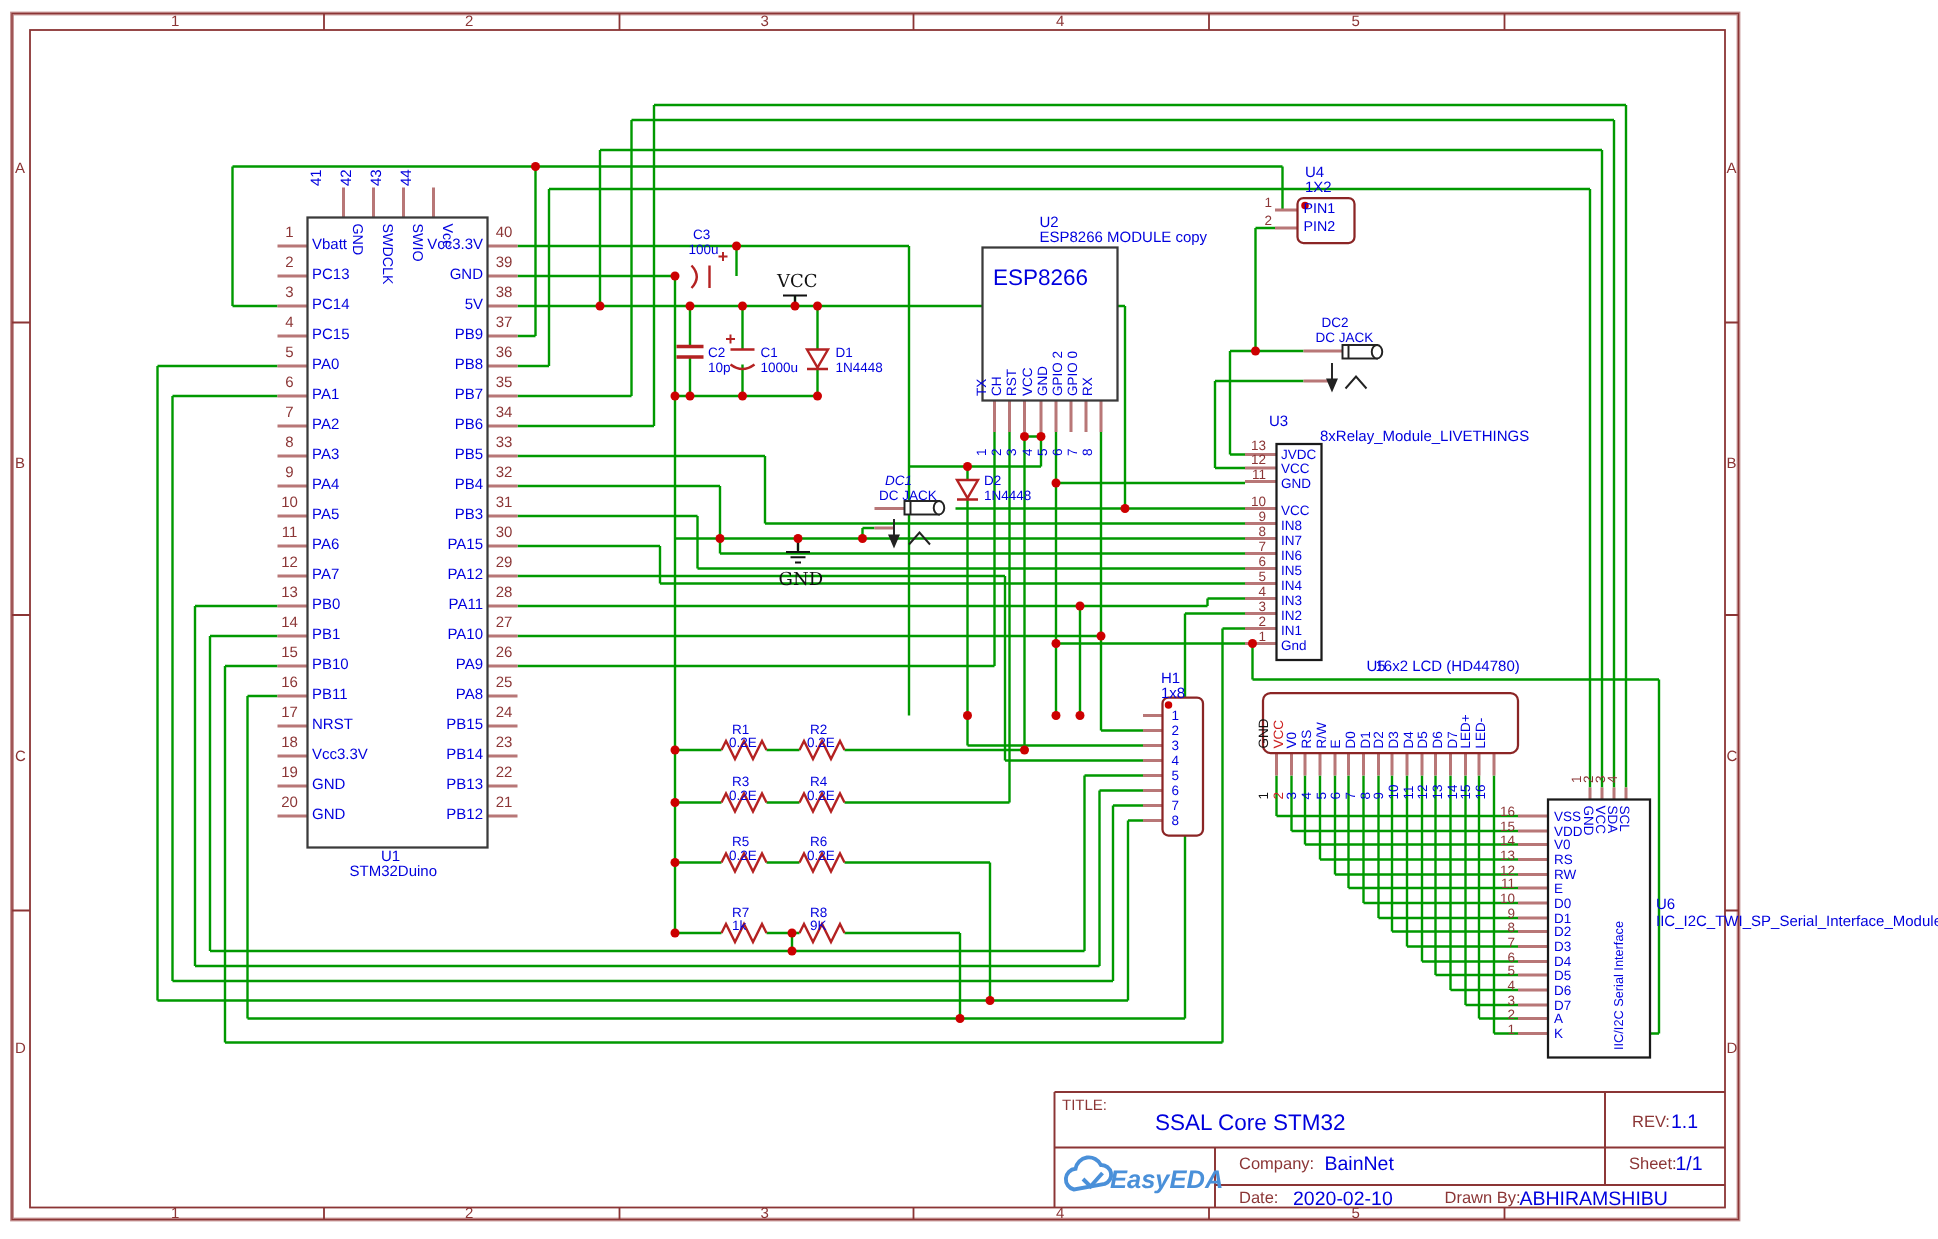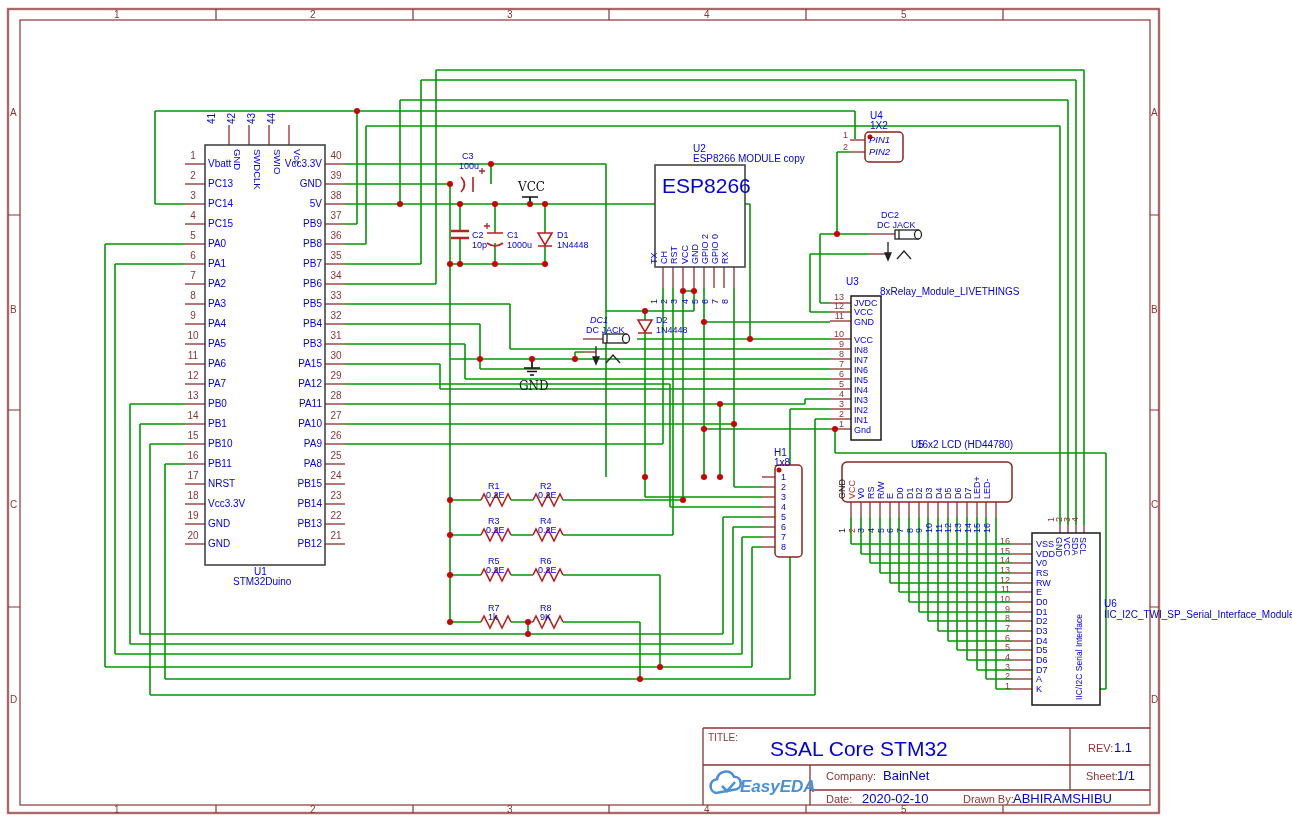--- a/index.html
+++ b/index.html
@@ -7,21 +7,21 @@
          font-family:"Liberation Sans",sans-serif;}
   svg.layer{position:absolute;left:0;top:0;}
   .t{position:absolute;white-space:nowrap;}
   .blue{color:#0000dd;}
   .maroon{color:#8b3535;}
   .black{color:#111;}
   .f9{font-size:9px;line-height:10px;}
   .f10{font-size:10px;line-height:11px;}
   .f11{font-size:11px;line-height:12px;margin-left:10px;}
   .f13{font-size:13px;line-height:14px;}
-  .f15{font-size:21px;line-height:16px;}
+  .f15{font-size:15px;line-height:16px;}
   .serif{font-family:"DejaVu Serif",serif;}
   
   .col{position:absolute;}
   .col.rows20 > div{height:20px;font-size:10px;line-height:12px;}
   .col.rows10 > div{height:10px;font-size:9px;line-height:10px;}
   .col.rows967 > div{height:9.67px;font-size:9px;line-height:9.5px;}
   .col.rows93 > div{height:9.3px;font-size:9px;line-height:9.5px;}
   .ctr{text-align:center;} .rgt{text-align:right;}
   
   .vrow{position:absolute;display:flex;}
@@ -479,21 +479,21 @@
       <div>IN1</div>
       <div>Gnd</div>
     </div>
 
 <div class="t blue f10" style="left:870px;top:110px;">U4</div>
 <div class="t blue f10" style="left:870px;top:120px;">1X2</div>
 <div class="col rows10 rgt maroon" style="left:838px;top:130px;width:10px;">
       <div style="height:12px;">1</div>
       <div style="height:12px;">2</div>
     </div>
-<div class="col blue" style="left:869px;top:135px;font-style:italic;">
+<div class="col blue" style="left:869px;top:135px;">
       <div style="height:12px;font-size:9.5px;line-height:10px;">PIN1</div>
       <div style="height:12px;font-size:9.5px;line-height:10px;">PIN2</div>
     </div>
 
 <div class="t blue f10" style="left:911px;top:439px;">U5</div>
 <div class="t blue f10" style="left:917px;top:439px;">16x2 LCD (HD44780)</div>
 <div class="vrow u5c" style="left:846px;top:466px;height:33px;">
 
 <div style="width:9.67px;height:33px;">
         <span class="blue">GND</span>

